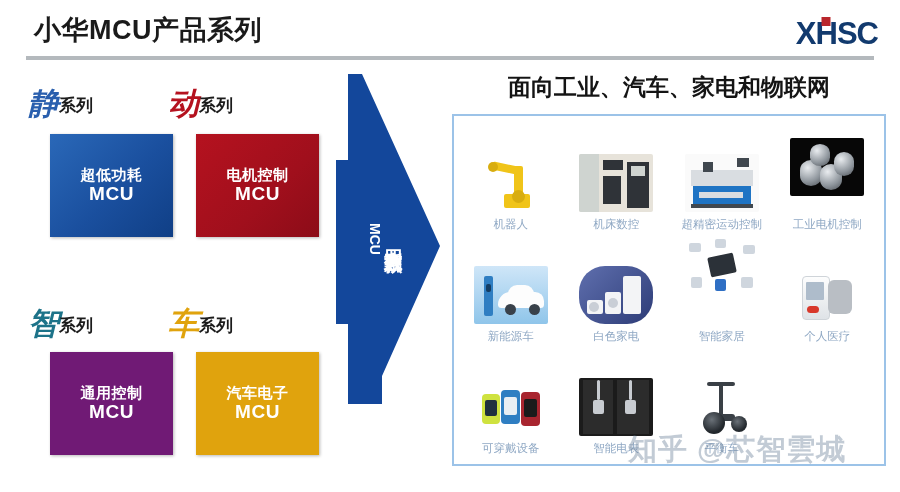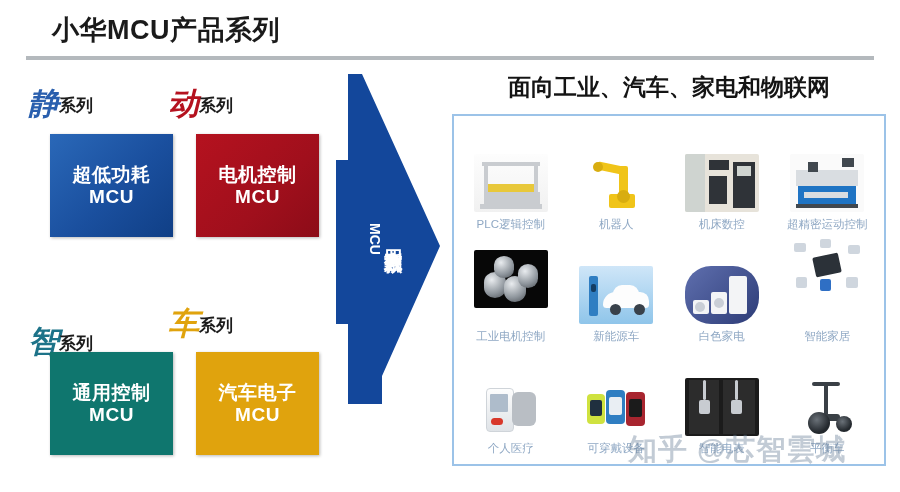--- a/index.html
+++ b/index.html
@@ -5,21 +5,21 @@
   html,body{margin:0;padding:0;}
   body{
     width:900px;height:492px;background:#ffffff;overflow:hidden;
     font-family:"Liberation Sans","DejaVu Sans",sans-serif;
     position:relative;
   }
   .slide{position:absolute;inset:0;}
 
   
   .hdr-title{
-    position:absolute;left:52px;top:12px;
+    position:absolute;left:34px;top:12px;
     font-size:27px;font-weight:bold;color:#1a1a1a;letter-spacing:.5px;
     white-space:nowrap;
   }
   .hdr-rule{
     position:absolute;left:26px;top:56px;width:848px;height:4px;
     background:#b4b9bd;
   }
   .logo{
     position:absolute;right:22px;top:18px;
     font-size:31px;font-weight:bold;color:#123a6e;
@@ -40,25 +40,25 @@
   }
   .serieslabel .suf{
     font-size:17px;font-weight:bold;color:#1b1b1b;margin-left:1px;
   }
   .box{
     position:absolute;width:123px;height:103px;
     display:flex;flex-direction:column;align-items:center;justify-content:center;
     color:#ffffff;text-align:center;line-height:1.14;
     box-shadow:1px 1px 3px rgba(0,0,0,.28);
   }
-  .box .l1{font-size:19px;font-weight:bold;letter-spacing:.5px;}
+  .box .l1{font-size:15px;font-weight:bold;letter-spacing:.5px;}
   .box .l2{font-size:19px;font-weight:bold;letter-spacing:.5px;}
   .box.blue{background:linear-gradient(135deg,#2a68b8 0%,#1a4f9e 55%,#103f86 100%);}
   .box.red{background:linear-gradient(135deg,#b5121f 0%,#a00f1c 60%,#8c0c18 100%);}
-  .box.teal{background:#0f766e;}
+  .box.teal{background:#701a75;}
   .box.gold{background:#e0a30d;}
 
   
   .arrowwrap{position:absolute;left:320px;top:74px;width:130px;height:330px;}
   .arrowtxt{
     position:absolute;left:0;top:0;width:130px;height:330px;
     display:flex;align-items:center;justify-content:center;gap:1px;
   }
   .vtxt{
     writing-mode:vertical-rl;text-orientation:upright;
@@ -134,38 +134,39 @@
     white-space:nowrap;letter-spacing:1px;
   }
 </style>
 </head>
 <body>
 
 <div class="slide">
 
   <div class="hdr-title">小华MCU产品系列</div>
   <div class="hdr-rule"></div>
+  <div class="logo"><span>X</span><span class="hx">H</span><span>SC</span></div>
 
   <div class="serieslabel" id="lbl0" style="left:28px;top:88px;">
     <span class="cal" id="cal0" style="color: rgb(42, 95, 174);">静</span><span class="suf">系列</span>
   </div>
   <div class="box blue" style="left:50px;top:134px;">
     <div class="l1">超低功耗</div>
     <div class="l2">MCU</div>
   </div>
 
   <div class="serieslabel" style="left:168px;top:88px;">
     <span class="cal" id="cal1" style="color: rgb(181, 18, 31);">动</span><span class="suf">系列</span>
   </div>
   <div class="box red" style="left:196px;top:134px;">
     <div class="l1">电机控制</div>
     <div class="l2">MCU</div>
   </div>
 
-  <div class="serieslabel" style="left:28px;top:326px;">
+  <div class="serieslabel" style="left:28px;top:308px;">
     <span class="cal" id="cal2" style="color: rgb(29, 115, 137);">智</span><span class="suf">系列</span>
   </div>
   <div class="box teal" style="left:50px;top:352px;">
     <div class="l1">通用控制</div>
     <div class="l2">MCU</div>
   </div>
 
   <div class="serieslabel" style="left:168px;top:308px;">
     <span class="cal" id="cal3" style="color: rgb(224, 163, 13);">车</span><span class="suf">系列</span>
   </div>
@@ -181,31 +182,20 @@
     <div class="arrowtxt">
       <span class="vtxt sub">MCU</span>
       <span class="vtxt main">四大系列数百款</span>
     </div>
   </div>
 
   <div class="panel-title">面向工业、汽车、家电和物联网</div>
   <div class="panel" style="border-color: rgb(156, 195, 232);">
     <div class="grid" id="appgrid">
         <div class="cell">
-          <div class="thumb t-plc">
-            <div class="bar" style="left:8px;top:8px;width:58px;height:4px"></div>
-            <div class="bar" style="left:10px;top:8px;width:4px;height:30px"></div>
-            <div class="bar" style="left:60px;top:8px;width:4px;height:30px"></div>
-            <div class="yel" style="left:14px;top:30px;width:46px;height:8px"></div>
-            <div class="bar" style="left:10px;top:38px;width:56px;height:12px"></div>
-            <div class="bar" style="left:6px;top:50px;width:62px;height:5px"></div>
-          </div>
-          <div class="cap" style="color: rgb(143, 168, 196);">PLC逻辑控制</div>
-        </div>
-        <div class="cell">
           <div class="thumb t-robot">
             <div class="arm" style="left:30px;top:40px;width:26px;height:14px"></div>
             <div class="arm" style="left:40px;top:12px;width:9px;height:32px"></div>
             <div class="arm" style="left:18px;top:10px;width:26px;height:8px;transform:rotate(12deg)"></div>
             <div class="jt" style="left:38px;top:36px;width:13px;height:13px"></div>
             <div class="jt" style="left:14px;top:8px;width:10px;height:10px"></div>
           </div>
           <div class="cap" style="color: rgb(143, 168, 196);">机器人</div>
         </div>
         <div class="cell">

